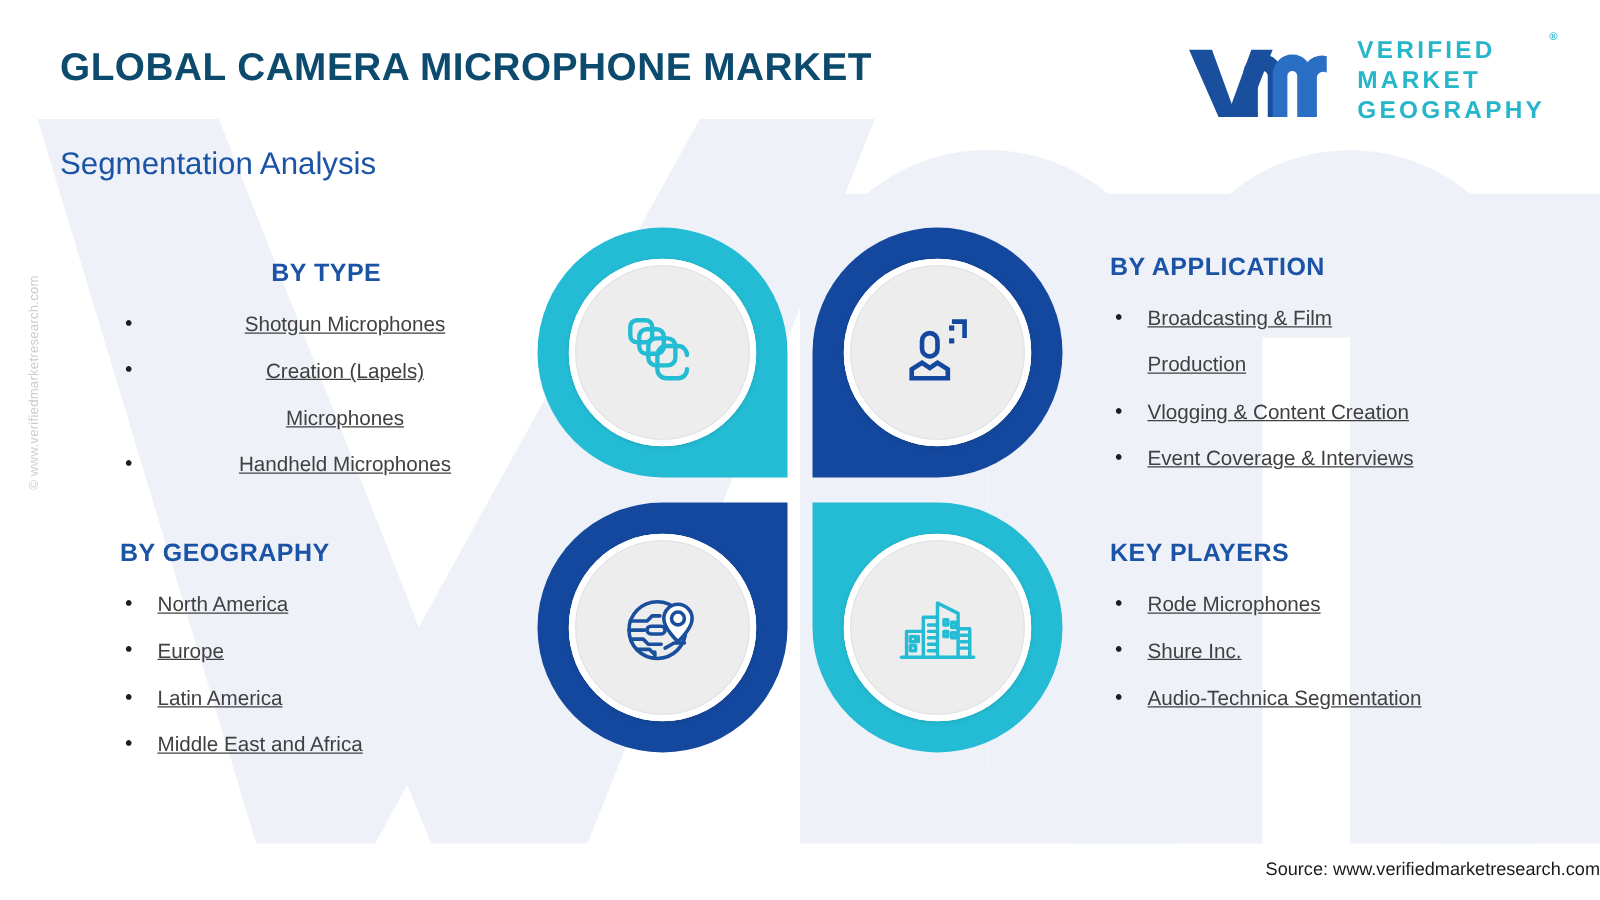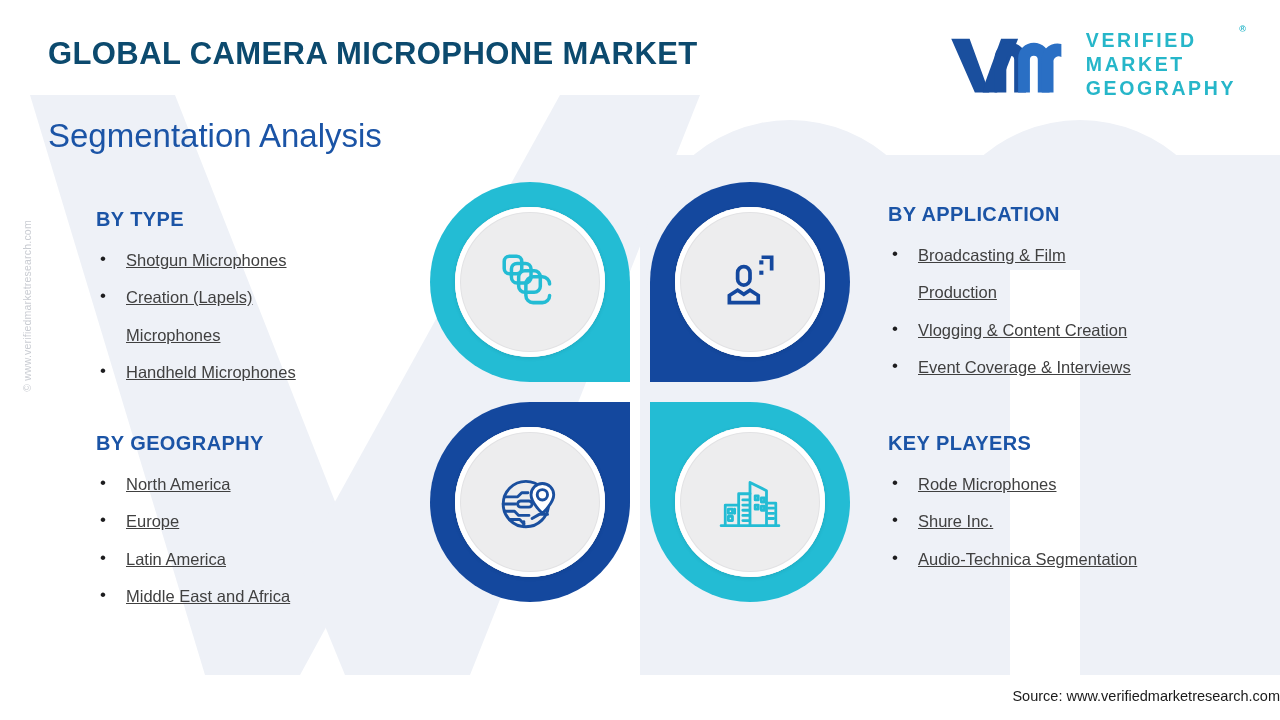--- a/index.html
+++ b/index.html
@@ -62,34 +62,34 @@
     letter-spacing: 0.4px;
     color: #0c4a6e;
     z-index: 5;
     white-space: nowrap;
   }
 
   .subtitle {
     position: absolute;
     left: 48px;
     top: 117px;
-    font-size: 33px;
+    font-size: 25px;
     font-weight: normal;
     color: #1b54a6;
     z-index: 5;
     white-space: nowrap;
   }
 
   
   .logo {
     position: absolute;
     right: 44px;
     top: 28px;
     display: flex;
-    align-items: flex-start;
+    align-items: flex-end;
     gap: 22px;
     z-index: 5;
   }
   .logo-mark { width: 118px; height: 72px; display: block; }
   .logo-text {
     position: relative;
     color: #26b6c9;
     font-size: 19.5px;
     font-weight: bold;
     letter-spacing: 2.6px;
@@ -105,21 +105,21 @@
   }
 
   
   .col {
     position: absolute;
     z-index: 5;
   }
   .col-left  { left: 96px;  width: 330px; }
   .col-right { left: 888px; width: 372px; }
 
-  .block-type     { top: 208px; }
+  .block-type     { top: 208px; text-align: center; }
   .block-geo      { top: 432px; }
   .block-app      { top: 203px; }
   .block-players  { top: 432px; }
 
   .col-heading {
     font-size: 20px;
     font-weight: bold;
     color: #1b54a6;
     letter-spacing: 0.4px;
     margin-bottom: 18px;

